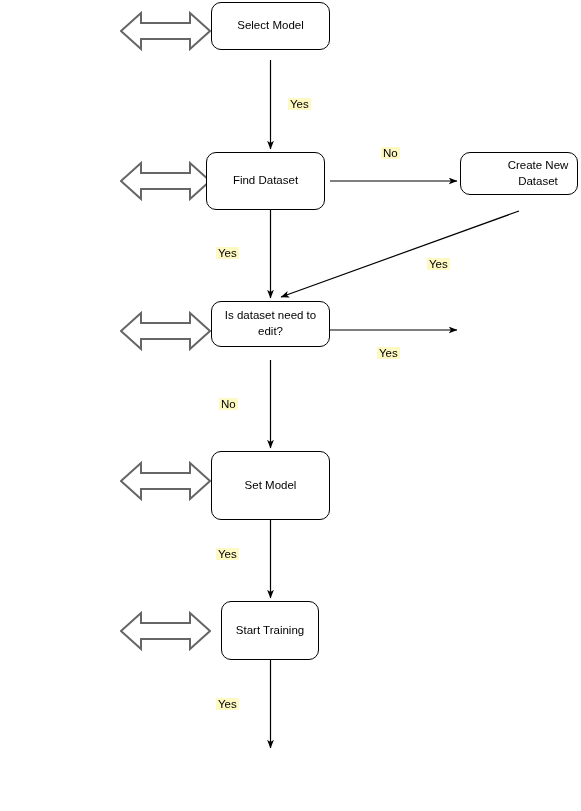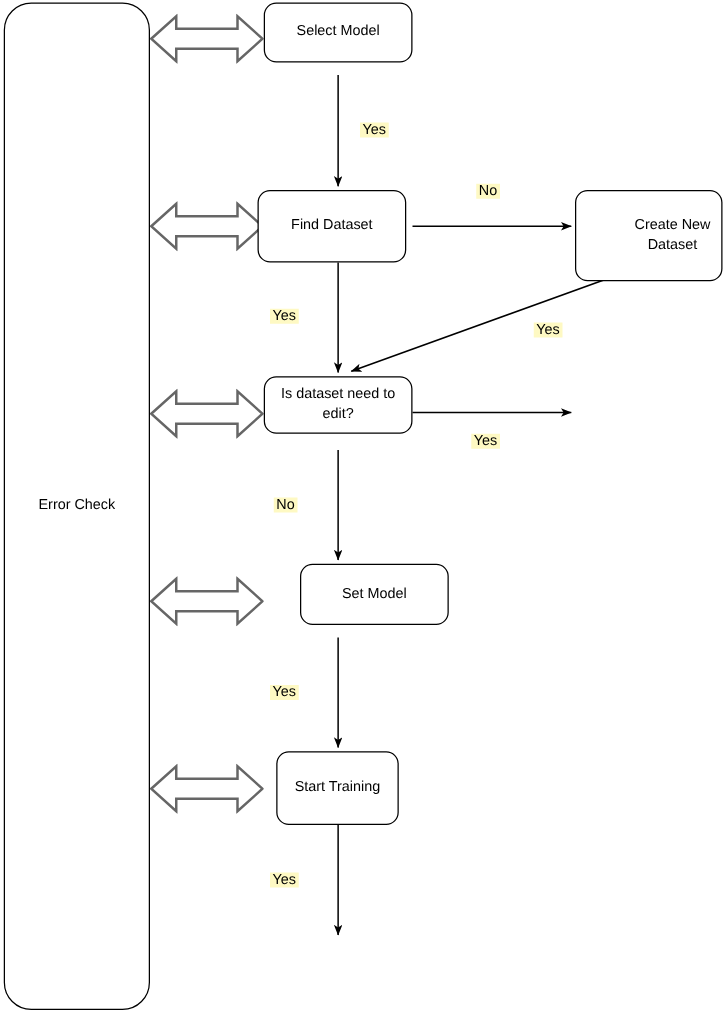--- a/index.html
+++ b/index.html
@@ -104,42 +104,39 @@
   </svg>
 
   <svg class="biarrow" style="left:120px; top:461px; width:91px; height:40px;" viewBox="0 0 91 40" xmlns="http://www.w3.org/2000/svg">
     <path d="M1,20 L21,2 L21,12 L70,12 L70,2 L90,20 L70,38 L70,28 L21,28 L21,38 Z" fill="#ffffff" stroke="#666666" stroke-width="2" stroke-linejoin="miter"></path>
   </svg>
 
   <svg class="biarrow" style="left:120px; top:611px; width:91px; height:40px;" viewBox="0 0 91 40" xmlns="http://www.w3.org/2000/svg">
     <path d="M1,20 L21,2 L21,12 L70,12 L70,2 L90,20 L70,38 L70,28 L21,28 L21,38 Z" fill="#ffffff" stroke="#666666" stroke-width="2" stroke-linejoin="miter"></path>
   </svg>
 
-  <div class="node container-node" style="left:3px; top:2px; width:117px; height:806px;">
-    <span>Error Check</span>
-  </div>
 
   <div class="node" style="left:211px; top:2px; width:119px; height:48px;">
     <span>Select Model</span>
   </div>
 
   <div class="node" style="left:206px; top:152px; width:119px; height:58px;">
     <span>Find Dataset</span>
   </div>
 
-  <div class="node" style="left:460px; top:152px; width:118px; height:73px;padding-left:44px;">
+  <div class="node" style="left:460px; top:152px; width:118px; height:43px;padding-left:44px;">
     <span>Create New Dataset</span>
   </div>
 
   <div class="node" style="left:211px; top:301px; width:119px; height:46px;">
     <span>Is dataset need to edit?</span>
   </div>
 
 
-  <div class="node" style="left:211px; top:451px; width:119px; height:49px;margin-left:29px;">
+  <div class="node" style="left:211px; top:451px; width:119px; height:69px;">
     <span>Set Model</span>
   </div>
 
   <div class="node" style="left:221px; top:601px; width:98px; height:59px;">
     <span>Start Training</span>
   </div>
 
 
   <div class="edge-label" style="left:288px; top:98px;">Yes</div>
 

